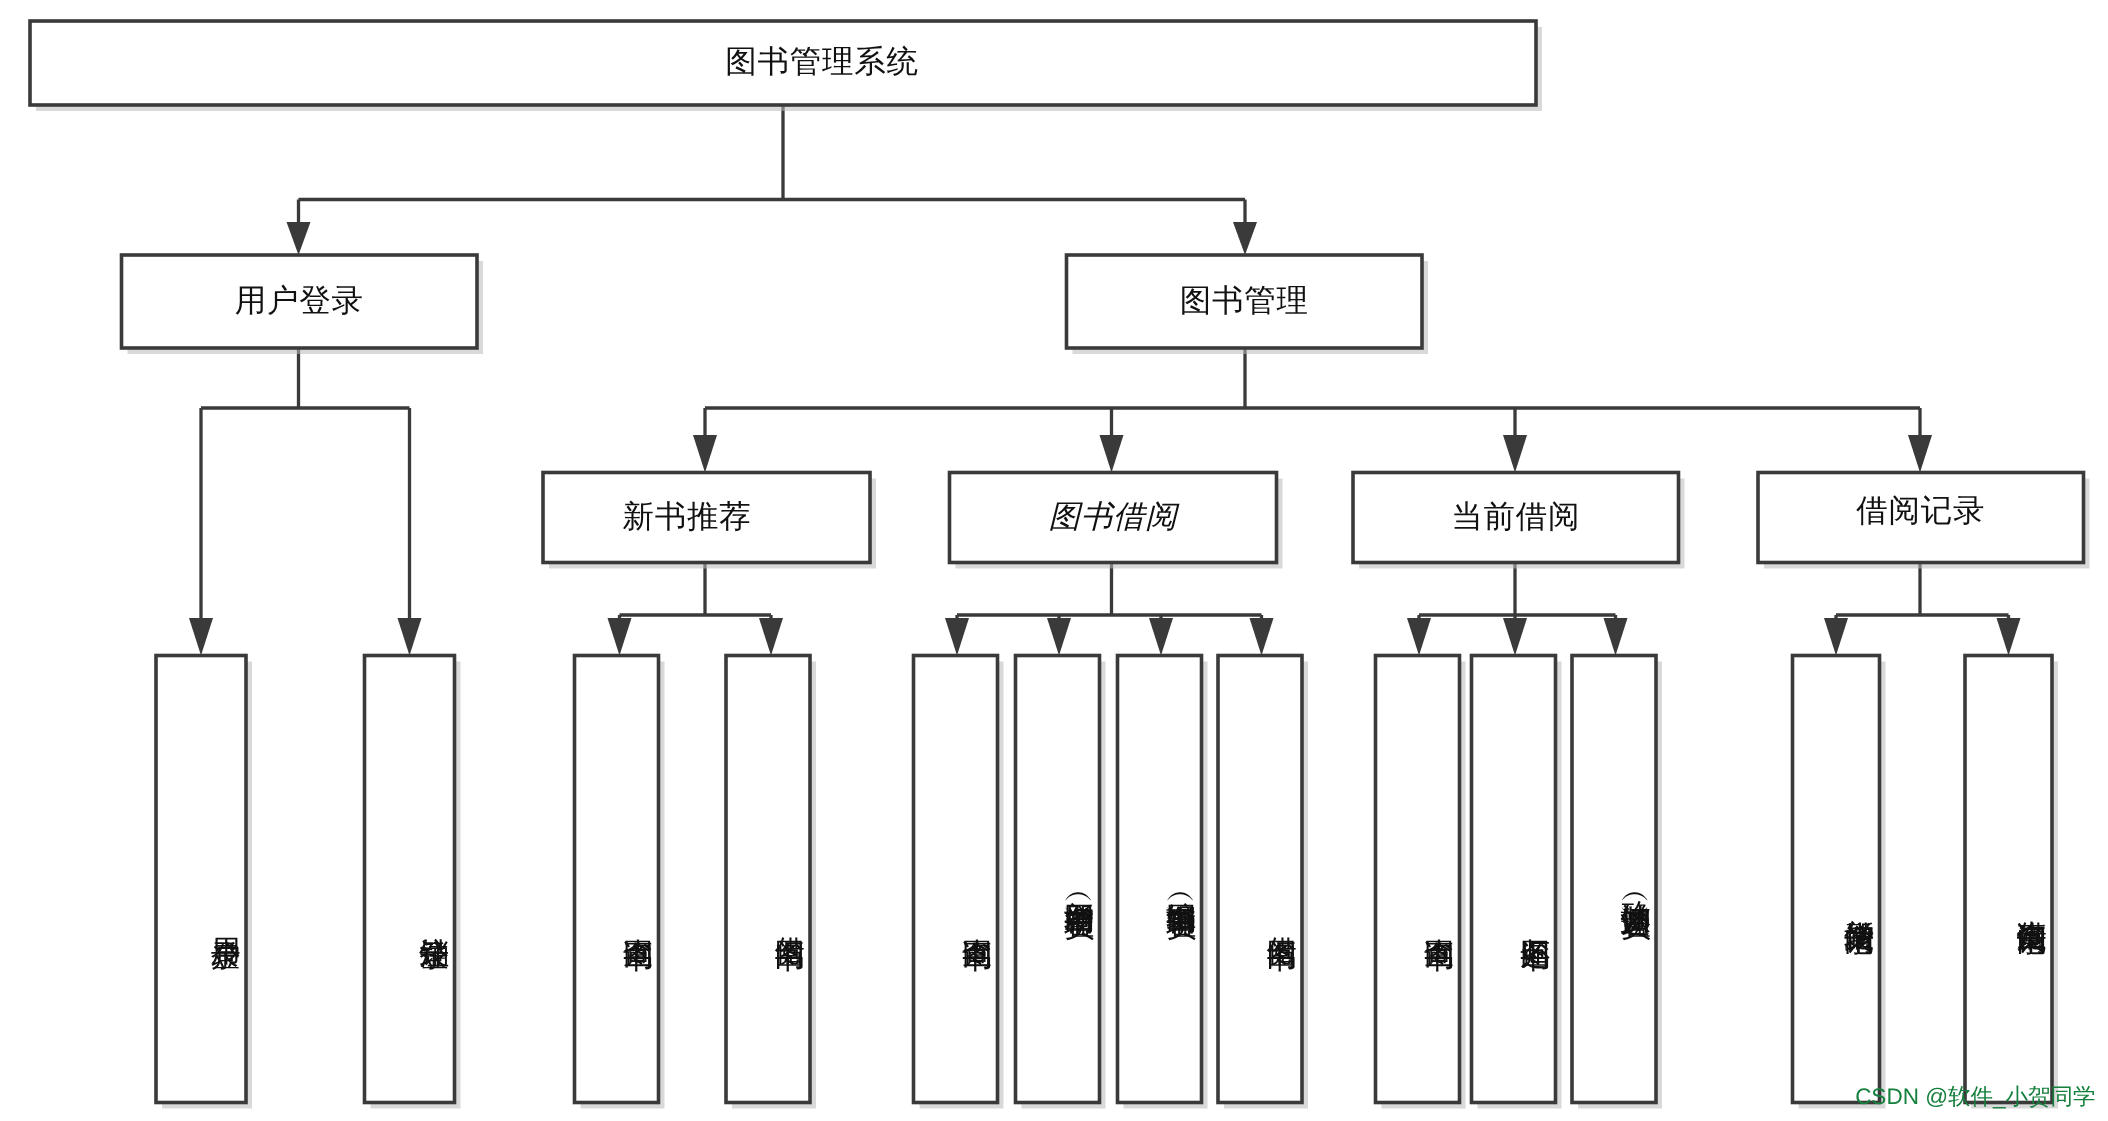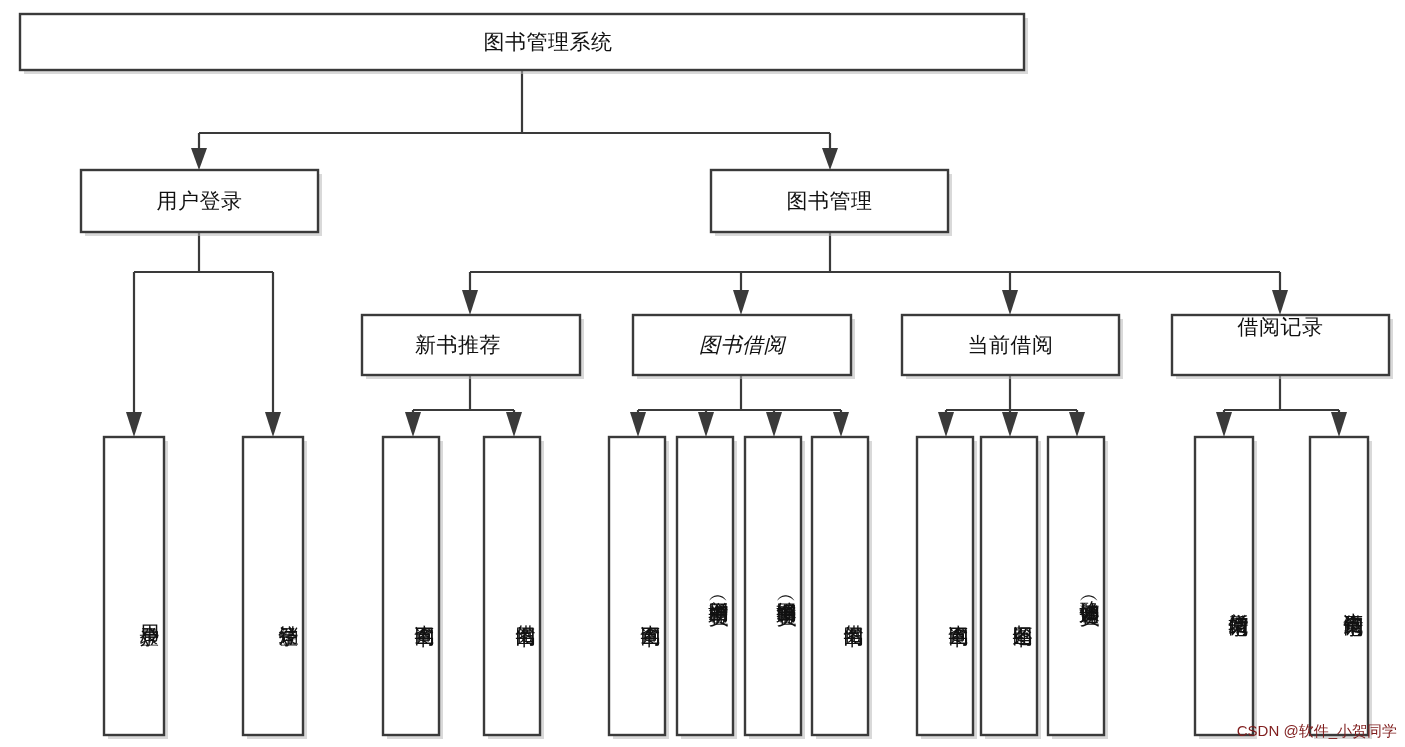--- a/index.html
+++ b/index.html
@@ -71,21 +71,21 @@
   }
   .node-label.vertical.shift-top {
     align-items: flex-start;
     padding-top: 2px;
   }
   .watermark {
     position: absolute;
     right: 8px;
     bottom: 6px;
     font-size: 15px;
-    color: #7f1d1d;
+    color: #15803d;
     font-family: "Liberation Sans", "DejaVu Sans", sans-serif;
     white-space: nowrap;
     text-align: right;
   }
 </style>
 </head>
 <body>
 
 <div id="diagram-root">
 
@@ -202,21 +202,21 @@
   </svg>
 
   <div class="node-label horizontal" style="left:20px; top:14px; width:1056px; height:56px;">图书管理系统</div>
 
   <div class="node-label horizontal" style="left:81px; top:170px; width:237px; height:62px;">用户登录</div>
   <div class="node-label horizontal" style="left:711px; top:170px; width:237px; height:62px;">图书管理</div>
 
   <div class="node-label horizontal" style="left:362px; top:315px; width:192px; height:60px;">新书推荐</div>
   <div class="node-label horizontal" style="left:633px; top:315px; width:218px; height:60px;font-style:italic;">图书借阅</div>
   <div class="node-label horizontal" style="left:902px; top:315px; width:217px; height:60px;border-radius:28px;">当前借阅</div>
-  <div class="node-label horizontal" style="left:1172px; top:297px; width:217px; height:60px;">借阅记录</div>
+  <div class="node-label horizontal" style="left:1172px; top:311px; width:217px; height:60px;">借阅记录</div>
 
   <div class="node-label vertical" style="left:104px; top:483px; width:60px; height:252px;">用户登录</div>
   <div class="node-label vertical" style="left:243px; top:483px; width:60px; height:252px;">注销登录</div>
 
   <div class="node-label vertical" style="left:383px; top:483px; width:56px; height:252px;">查询图书</div>
   <div class="node-label vertical" style="left:484px; top:483px; width:56px; height:252px;">借阅图书</div>
 
   <div class="node-label vertical" style="left:609px; top:483px; width:56px; height:252px;">查询图书</div>
   <div class="node-label vertical shift-top" style="left:677px; top:441px; width:56px; height:294px;">新增图书（管理员）</div>
   <div class="node-label vertical shift-top" style="left:745px; top:441px; width:56px; height:294px;">编辑图书（管理员）</div>

